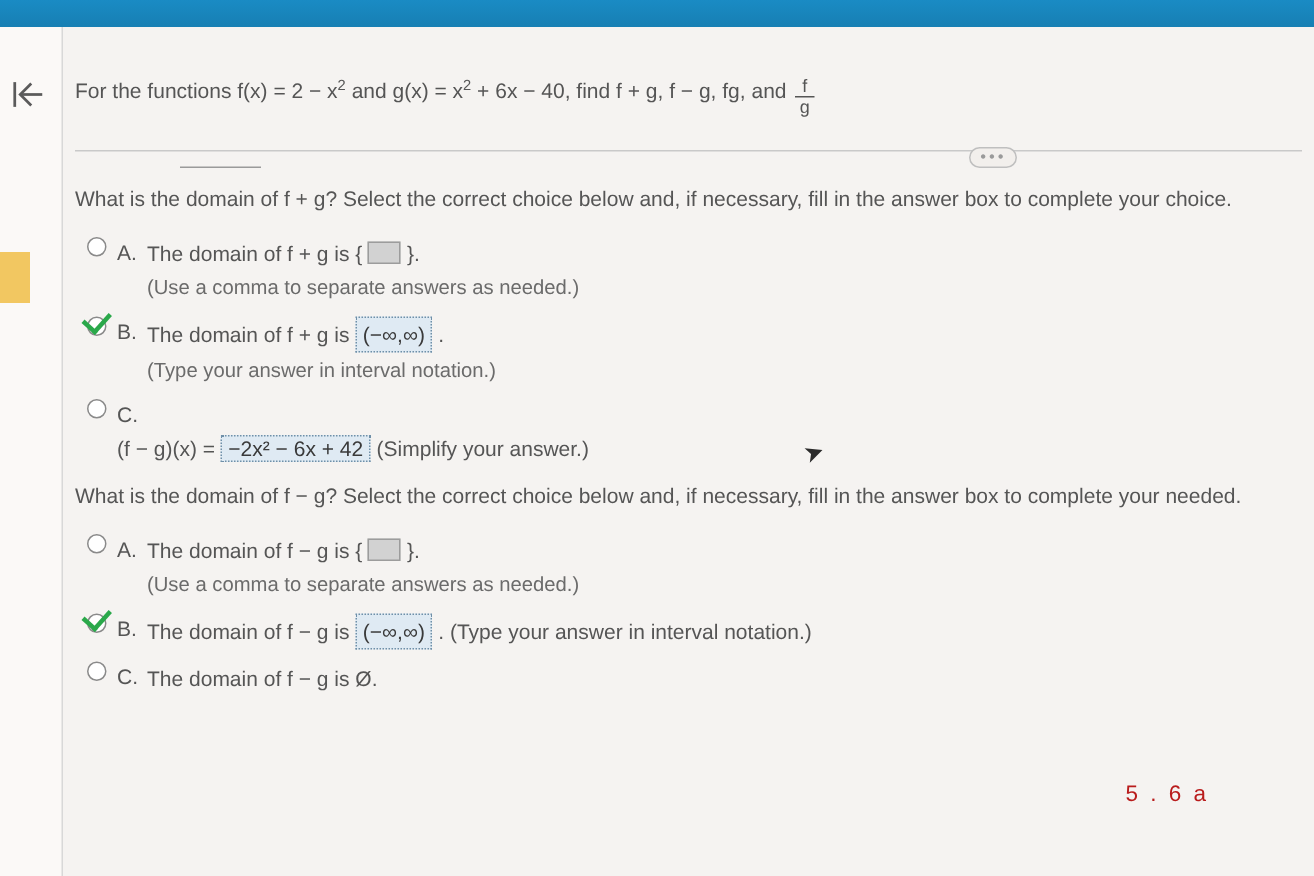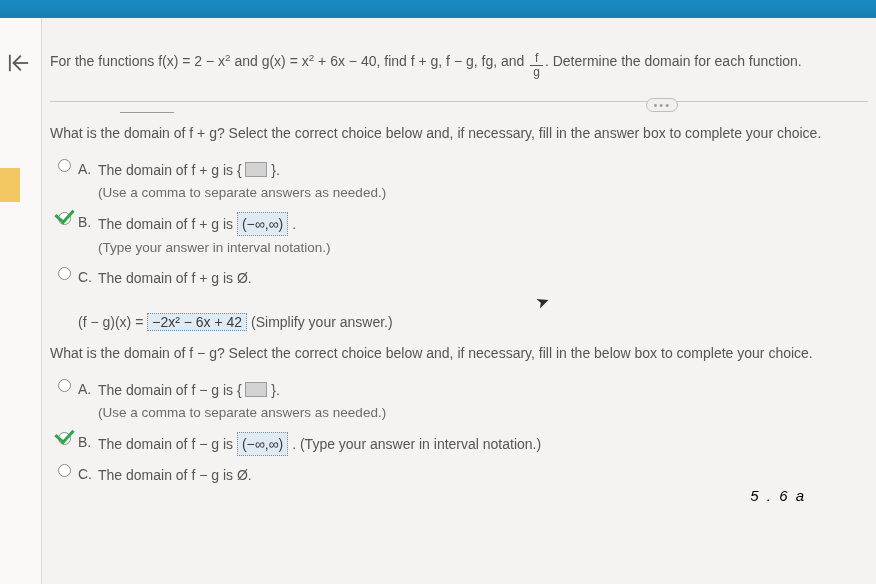--- a/index.html
+++ b/index.html
@@ -158,24 +158,23 @@
       left: 536px;
       top: 292px;
       font-size: 16px;
       color: #2b2b2b;
       transform: rotate(-20deg);
       pointer-events: none;
     }
     .faint {
       position: absolute;
       right: 70px;
-      bottom: 80px;
-      color: #000000;
+      bottom: 46px;
+      color: #b91c1c;
       font-size: 15px;
-      font-style: italic;
       letter-spacing: 2px;
     }
     sup { font-size: 0.7em; vertical-align: 5px; }
     .frac {
       display: inline-block;
       text-align: center;
       vertical-align: -10px;
       font-size: 12px;
       line-height: 13px;
       margin: 0 2px;
@@ -195,21 +194,21 @@
       <path d="M6 12 L22 12" stroke="#5b5b5b" stroke-width="2"></path>
       <path d="M2 3 L2 21" stroke="#5b5b5b" stroke-width="2"></path>
     </svg>
   </div>
 </div>
 <div class="highlight-tab"></div>
 
 <div class="main">
 
   <div class="prompt">
-    <span>For the functions f(x) = 2 − x</span><sup>2</sup><span> and g(x) = x</span><sup>2</sup><span> + 6x − 40, find f + g, f − g, fg, and </span><span class="frac"><span class="n">f</span><span class="d">g</span></span><span>. Determine the domain for each function.</span>
+    <span>For the functions f(x) = 2 − x</span><sup>2</sup><span> and g(x) = x</span><sup>2</sup><span> + 6x − 40, find f + g, f − g, fg, and </span><span class="frac"><span class="n">f</span><span class="d">g</span></span>
   </div>
 
   <hr class="hr-long">
   <div class="ellipsis">•••</div>
   <hr class="hr-short">
 
   <div class="qtext">What is the domain of f + g? Select the correct choice below and, if necessary, fill in the answer box to complete your choice.</div>
 
   <div class="choices">
     <div class="choice">
@@ -220,29 +219,28 @@
     </div>
     <div class="choice">
       <span class="radio checked"></span>
       <span class="letter">B.</span>
       <span>The domain of f + g is </span><span class="ans-box">(−∞,∞)</span><span> .</span><br>
       <span class="sub">(Type your answer in interval notation.)</span>
     </div>
     <div class="choice">
       <span class="radio"></span>
       <span class="letter">C.</span>
-      <span>The domain of f + g is Ø.</span>
     </div>
   </div>
 
   <div class="formula-row">
     <span>(f − g)(x) = </span><span class="ans-box">−2x² − 6x + 42</span><span>  (Simplify your answer.)</span>
   </div>
 
-  <div class="qtext" style="margin-top:14px">What is the domain of f − g? Select the correct choice below and, if necessary, fill in the below box to complete your choice.</div>
+  <div class="qtext" style="margin-top:14px">What is the domain of f − g? Select the correct choice below and, if necessary, fill in the answer box to complete your needed.</div>
 
   <div class="choices">
     <div class="choice">
       <span class="radio"></span>
       <span class="letter">A.</span>
       <span>The domain of f − g is { </span><span class="blank-box"></span><span> }.</span><br>
       <span class="sub">(Use a comma to separate answers as needed.)</span>
     </div>
     <div class="choice">
       <span class="radio checked"></span>

